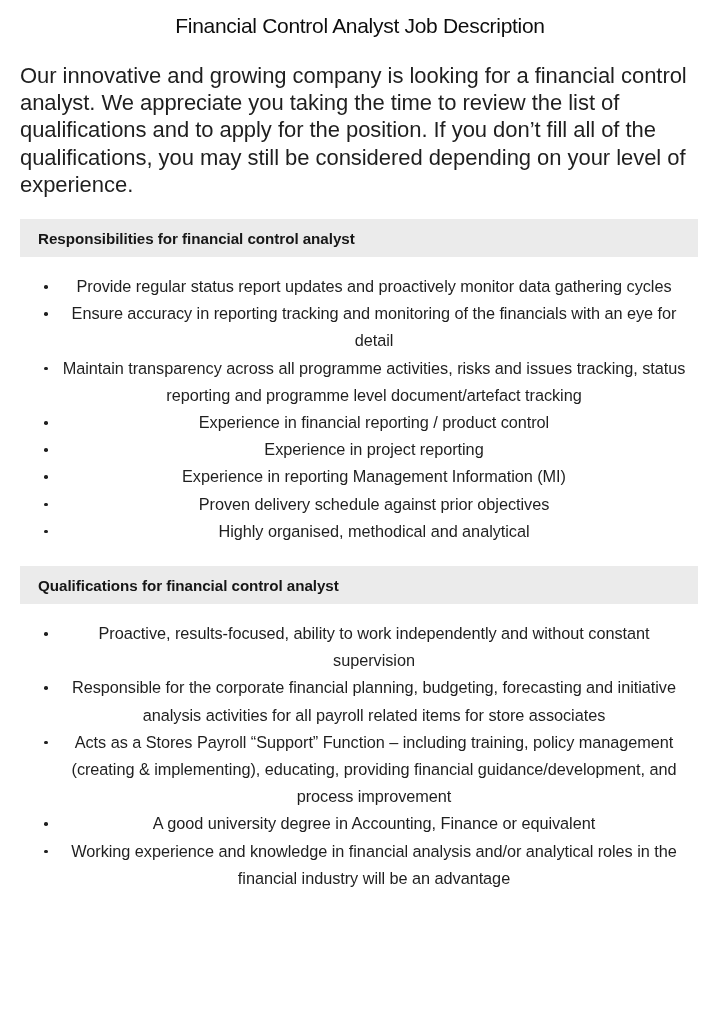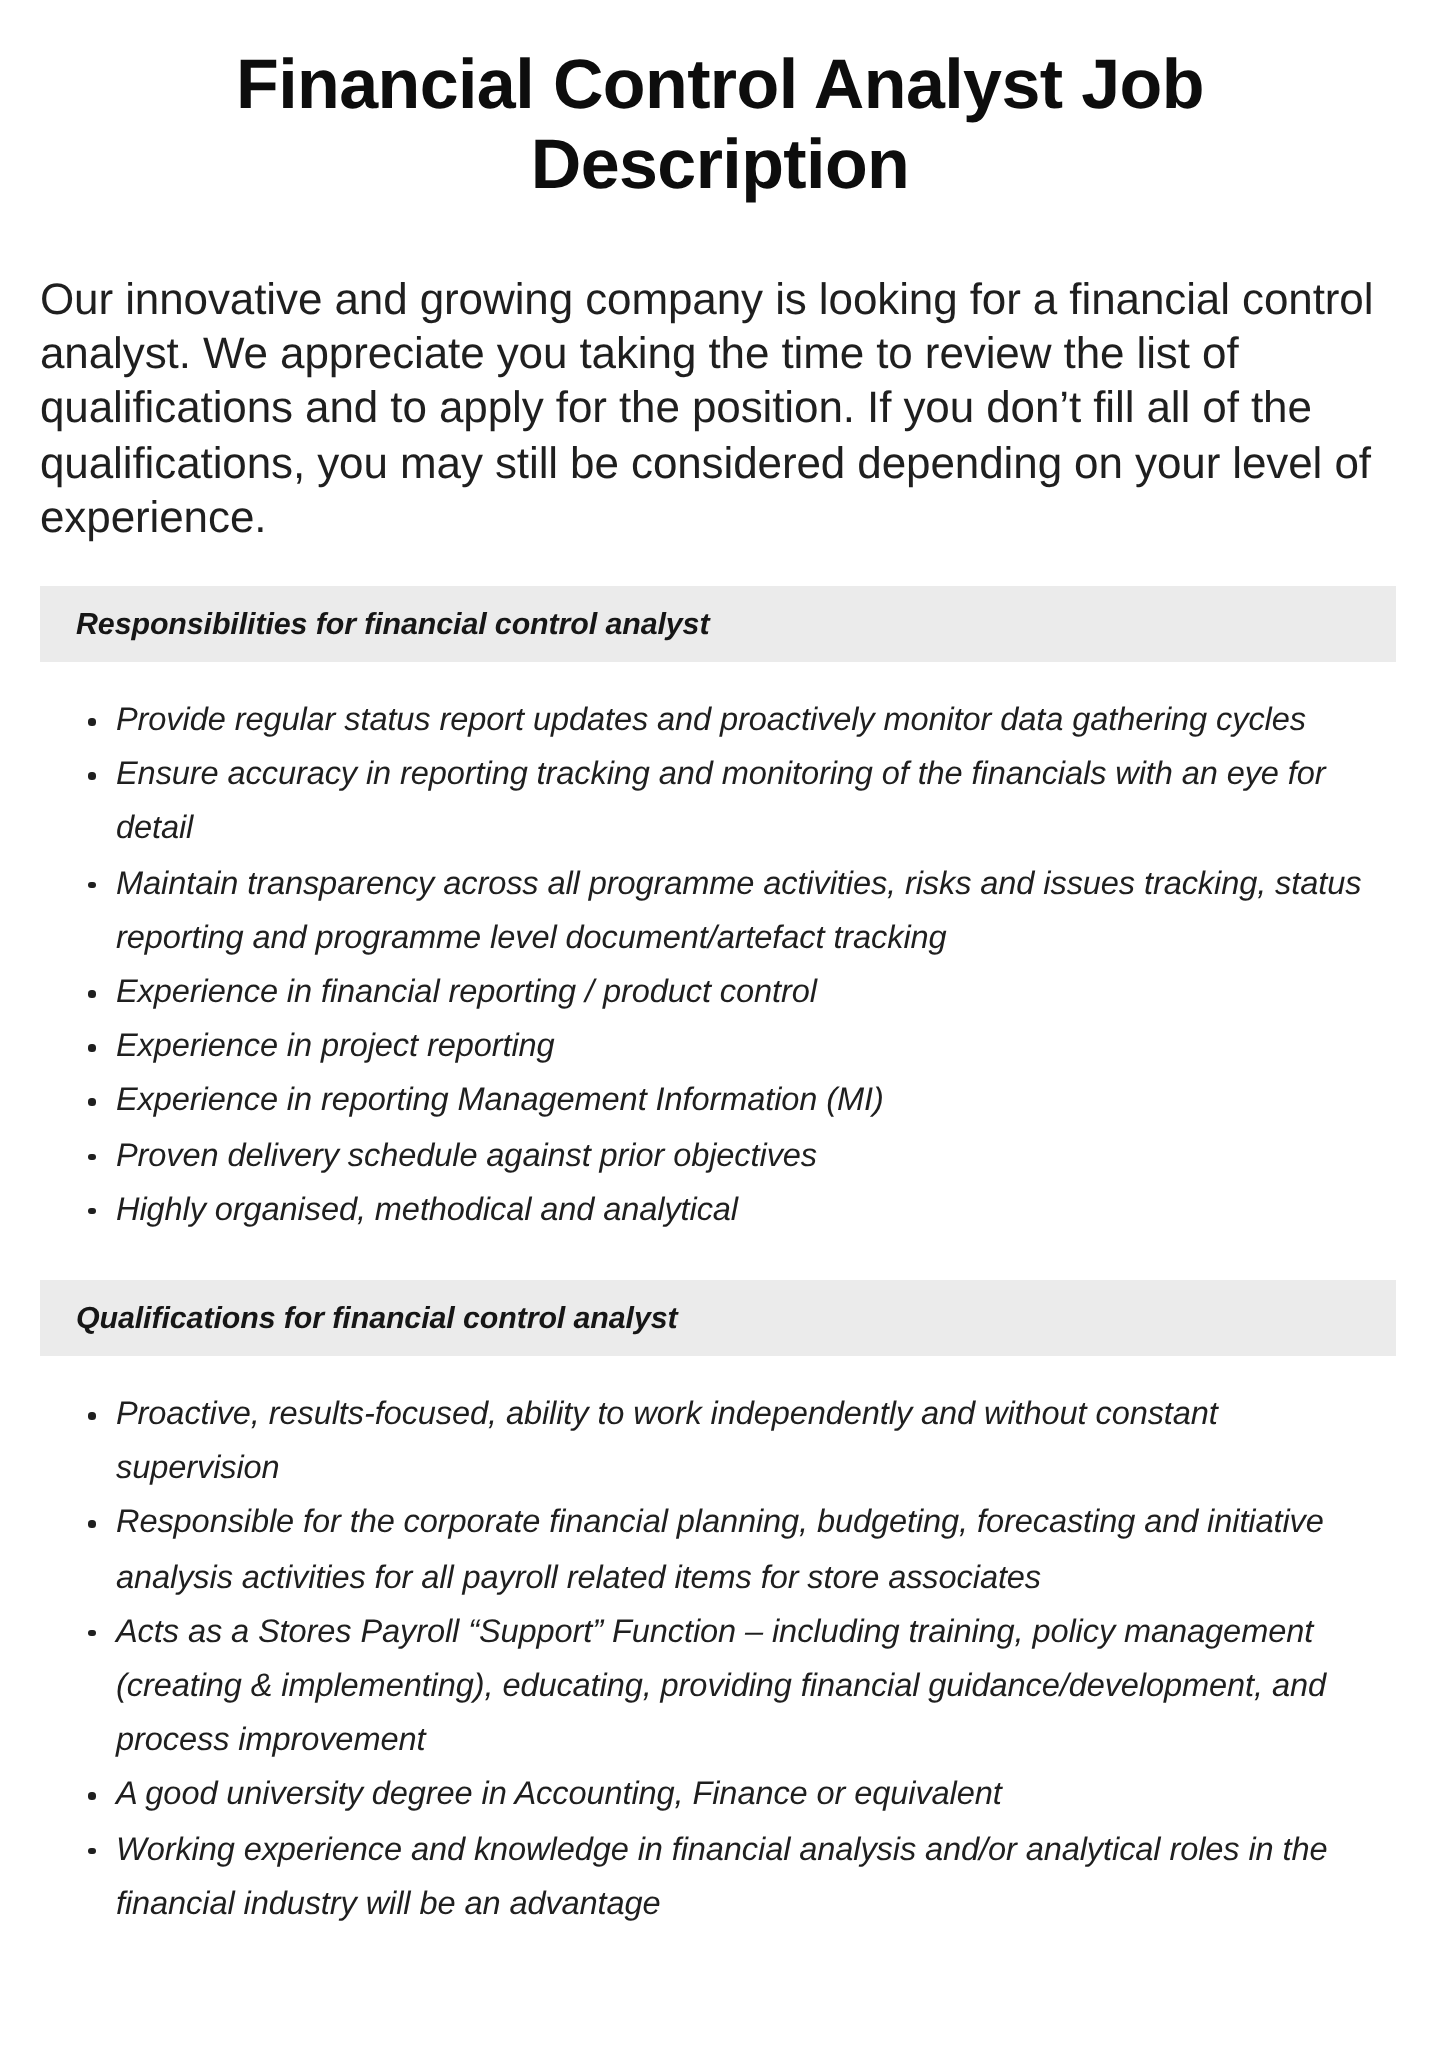--- a/index.html
+++ b/index.html
@@ -14,40 +14,39 @@
     color: #1a1a1a;
     overflow: hidden;
     -webkit-font-smoothing: antialiased;
   }
   .page {
     width: 720px;
     box-sizing: border-box;
     padding: 0;
   }
   .doc-title {
-    font-size: 35px;
-    font-weight: bold;
+    font-size: 21px;
+    font-weight: normal;
     text-align: center;
     letter-spacing: -0.3px;
     color: #0d0d0d;
-    margin: 17px;
+    margin: 0;
     padding: 6px 20px 0 20px;
     line-height: 40px;
   }
   .intro {
     margin: 0;
     padding: 16px 22px 0 20px;
     font-size: 22px;
     line-height: 27.2px;
     color: #1f1f1f;
     letter-spacing: -0.05px;
   }
   .section {
     margin: 0;
-    font-style: italic;
   }
   .section-header {
     margin: 21px 22px 0 20px;
     background: #ebebeb;
     height: 38px;
     display: flex;
     align-items: center;
     padding: 0 18px;
     box-sizing: border-box;
   }
@@ -63,20 +62,21 @@
     padding: 16px 30px 0 44px;
   }
   ul.bullet-list li {
     position: relative;
     font-size: 16.3px;
     line-height: 27.2px;
     color: #1f1f1f;
     padding-left: 14px;
     margin: 0 0 0 0;
     letter-spacing: -0.05px;
+    text-align: center;
   }
   ul.bullet-list li::before {
     content: "";
     position: absolute;
     left: 0;
     top: 12px;
     width: 3.6px;
     height: 3.6px;
     border-radius: 50%;
     background: #1f1f1f;

